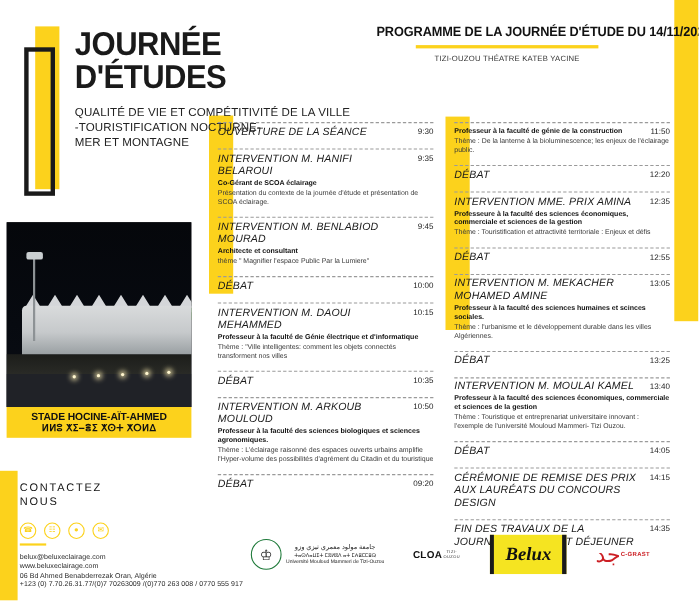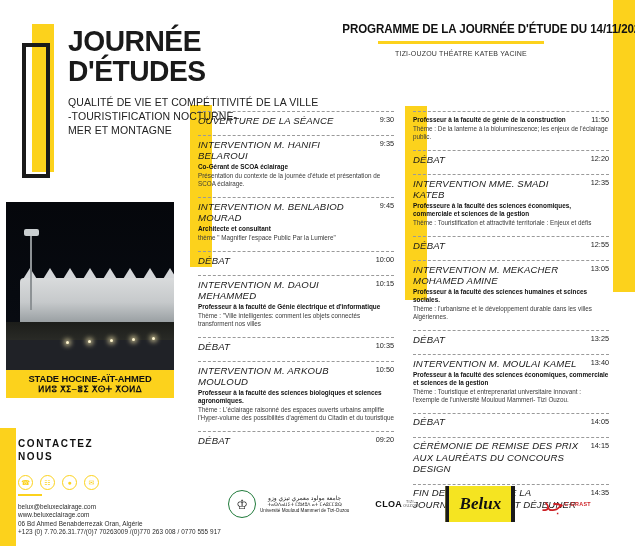--- a/index.html
+++ b/index.html
@@ -72,21 +72,21 @@
   .lamp{position:absolute;width:3px;height:3px;border-radius:50%;background:#fff6cf;box-shadow:0 0 5px 2px rgba(255,240,180,.75);}
   .photo-cap{
     position:absolute;left:6px;top:370px;width:168px;height:28px;background:#FCD21C;
     display:flex;flex-direction:column;align-items:center;justify-content:center;
   }
   .photo-cap .l1{font-size:9.4px;font-weight:bold;color:#111;letter-spacing:-0.1px;}
   .photo-cap .l2{font-size:8.6px;font-weight:bold;color:#111;letter-spacing:0.3px;margin-top:0px;}
 
   
   .contact{position:absolute;left:18px;top:437px;width:210px;}
-  .contact-title{font-size:10px;font-weight:bold;letter-spacing:1.6px;color:#111;line-height:13px;}
+  .contact-title{font-size:10px;font-weight:normal;letter-spacing:1.6px;color:#111;line-height:13px;}
   .contact-icons{display:flex;gap:7px;margin-top:12px;}
   .cicon{width:13px;height:13px;border:1.3px solid #FCD21C;border-radius:50%;display:flex;align-items:center;justify-content:center;color:#FCD21C;font-size:7px;line-height:1;}
   .contact-rule{width:24px;height:1.6px;background:#FCD21C;margin-top:4px;}
   .contact-lines{margin-top:7px;}
   .contact-lines div{font-size:6.4px;line-height:8.6px;color:#2a2a2a;letter-spacing:0.05px;white-space:nowrap;}
 
   
   .logos{position:absolute;left:228px;top:478px;width:400px;height:52px;display:flex;align-items:center;gap:26px;}
   .logo{display:flex;align-items:center;}
   .umm-mark{width:26px;height:26px;border:1.4px solid #1f7a3a;border-radius:50%;display:flex;align-items:center;justify-content:center;background:#fff;}
@@ -216,21 +216,21 @@
       <div class="item">
         <div class="hr"></div>
         <div class="item-inner">
           <div class="ttl">DÉBAT</div>
           <div class="time">12:20</div>
         </div>
       </div>
       <div class="item">
         <div class="hr"></div>
         <div class="item-inner">
-          <div class="ttl">INTERVENTION MME. SMADI KATEB</div>
+          <div class="ttl">INTERVENTION MME. PRIX AMINA</div>
           <div class="time">12:35</div>
           <div class="role">Professeure à la faculté des sciences économiques, commerciale et sciences de la gestion</div>
           <div class="theme">Thème : Touristification et attractivité territoriale : Enjeux et défis</div>
         </div>
       </div>
       <div class="item">
         <div class="hr"></div>
         <div class="item-inner">
           <div class="ttl">DÉBAT</div>
           <div class="time">12:55</div>

